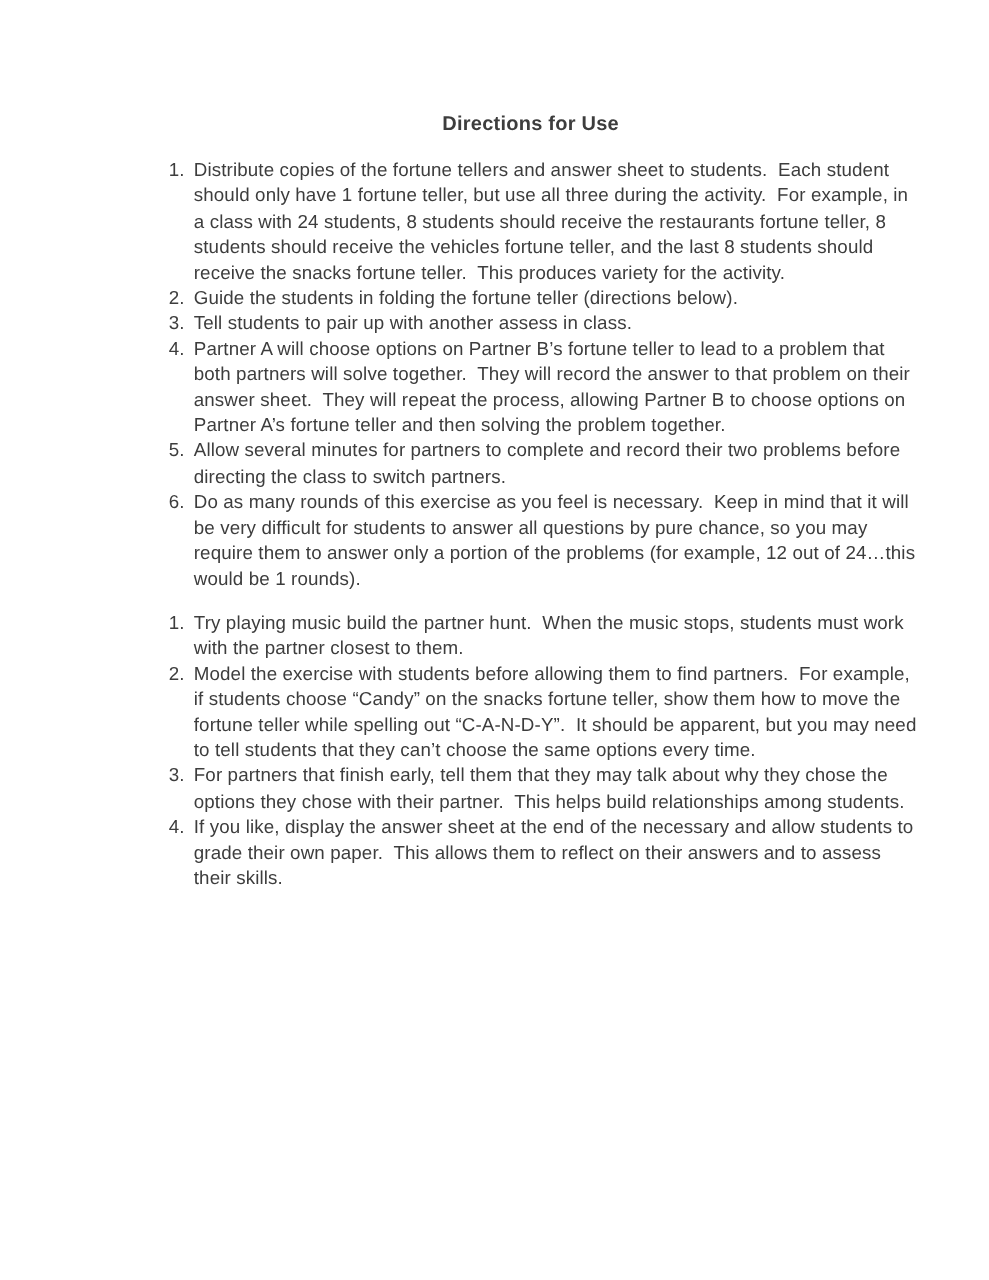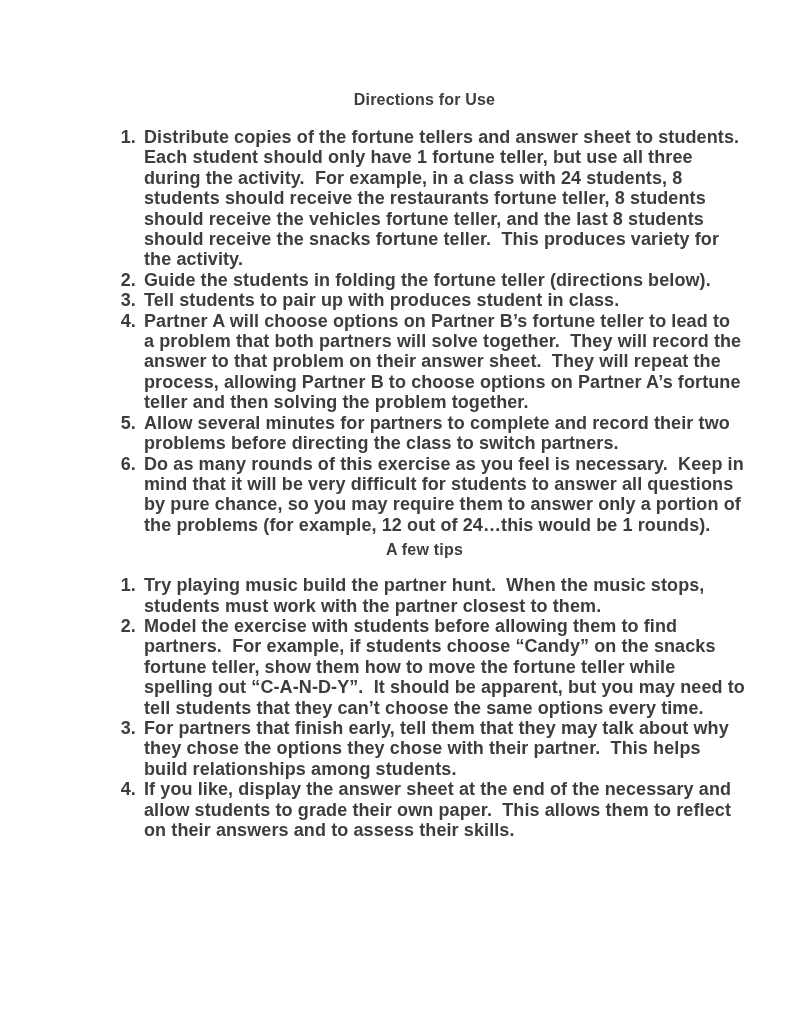--- a/index.html
+++ b/index.html
@@ -33,26 +33,25 @@
   }
   .tips-title {
     font-size: 16px;
     line-height: 20px;
     font-weight: bold;
     text-align: center;
     margin: 5px 0 15px 0;
     letter-spacing: 0.2px;
   }
   ol.doc-list {
-    margin: 4px;
+    margin: 15px;
     padding: 0 0 0 37px;
-    font-size: 18px;
+    font-size: 15px;
     line-height: 20.4px;
     letter-spacing: 0.1px;
-    font-weight: bold;
   }
   ol.doc-list li {
     padding-left: 3px;
     white-space: pre-wrap;
   }
   .footer {
     position: absolute;
     top: 956px;
     left: 0;
     width: 791px;
@@ -65,27 +64,26 @@
 </head>
 <body>
 
 <div class="page">
 
   <h1 class="doc-title">Directions for Use</h1>
 
   <ol class="doc-list">
     <li>Distribute copies of the fortune tellers and answer sheet to students.  Each student should only have 1 fortune teller, but use all three during the activity.  For example, in a class with 24 students, 8 students should receive the restaurants fortune teller, 8 students should receive the vehicles fortune teller, and the last 8 students should receive the snacks fortune teller.  This produces variety for the activity.</li>
     <li>Guide the students in folding the fortune teller (directions below).</li>
-    <li>Tell students to pair up with produces student in class.</li>
+    <li>Tell students to pair up with another assess in class.</li>
     <li>Partner A will choose options on Partner B’s fortune teller to lead to a problem that both partners will solve together.  They will record the answer to that problem on their answer sheet.  They will repeat the process, allowing Partner B to choose options on Partner A’s fortune teller and then solving the problem together.</li>
     <li>Allow several minutes for partners to complete and record their two problems before directing the class to switch partners.</li>
     <li>Do as many rounds of this exercise as you feel is necessary.  Keep in mind that it will be very difficult for students to answer all questions by pure chance, so you may require them to answer only a portion of the problems (for example, 12 out of 24…this would be 1 rounds).</li>
   </ol>
 
-  <h2 class="tips-title">A few tips</h2>
 
   <ol class="doc-list">
     <li>Try playing music build the partner hunt.  When the music stops, students must work with the partner closest to them.</li>
     <li>Model the exercise with students before allowing them to find partners.  For example, if students choose “Candy” on the snacks fortune teller, show them how to move the fortune teller while spelling out “C-A-N-D-Y”.  It should be apparent, but you may need to tell students that they can’t choose the same options every time.</li>
     <li>For partners that finish early, tell them that they may talk about why they chose the options they chose with their partner.  This helps build relationships among students.</li>
     <li>If you like, display the answer sheet at the end of the necessary and allow students to grade their own paper.  This allows them to reflect on their answers and to assess their skills.</li>
   </ol>
 
 
 </div>

